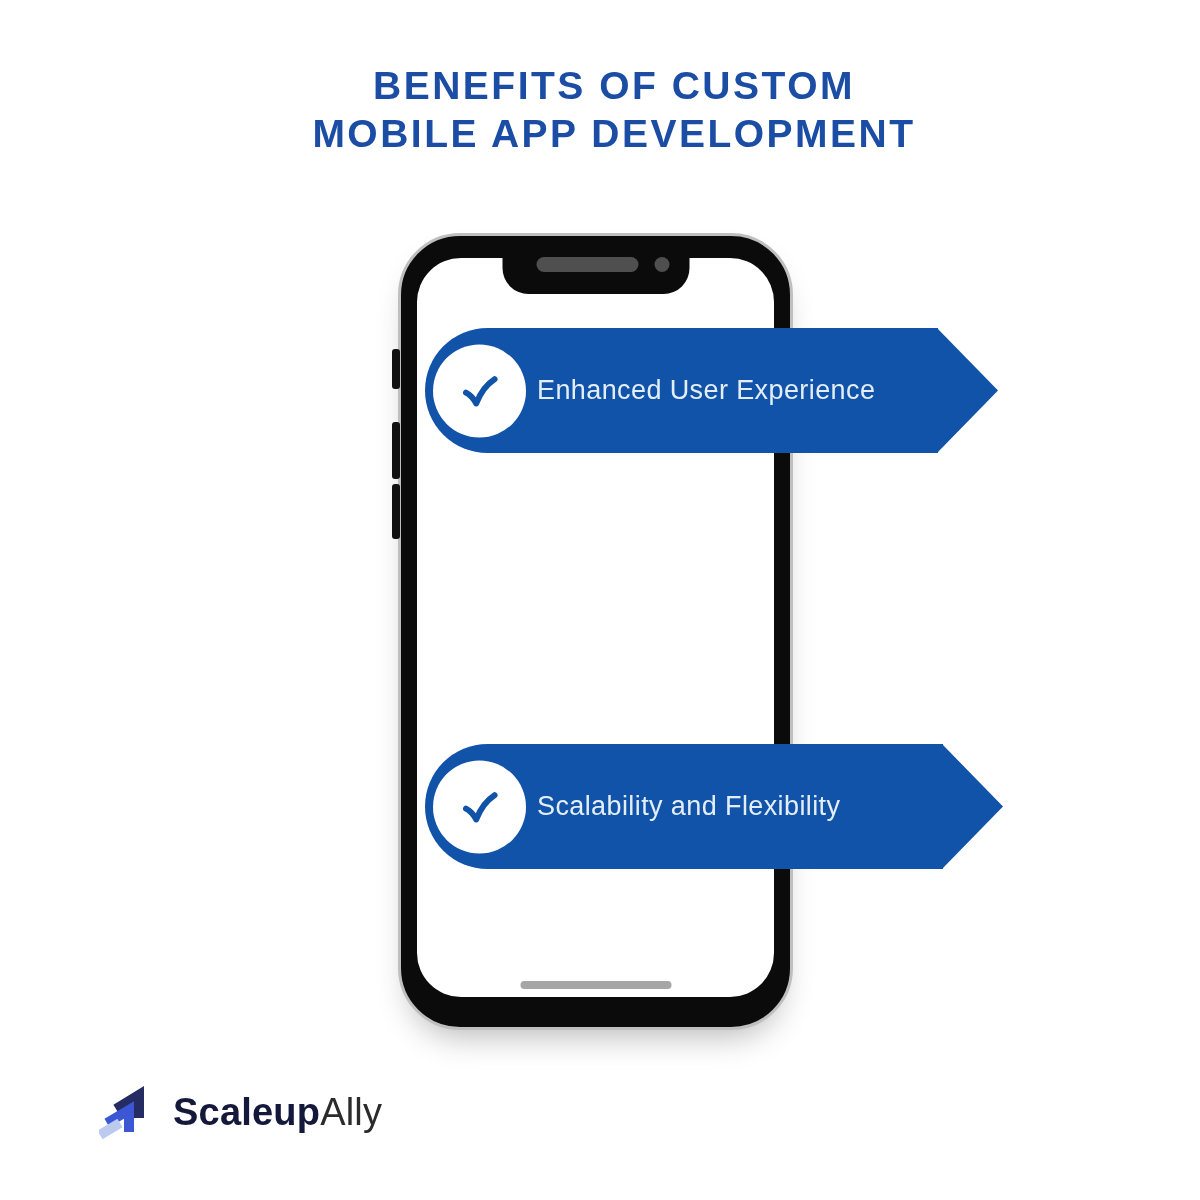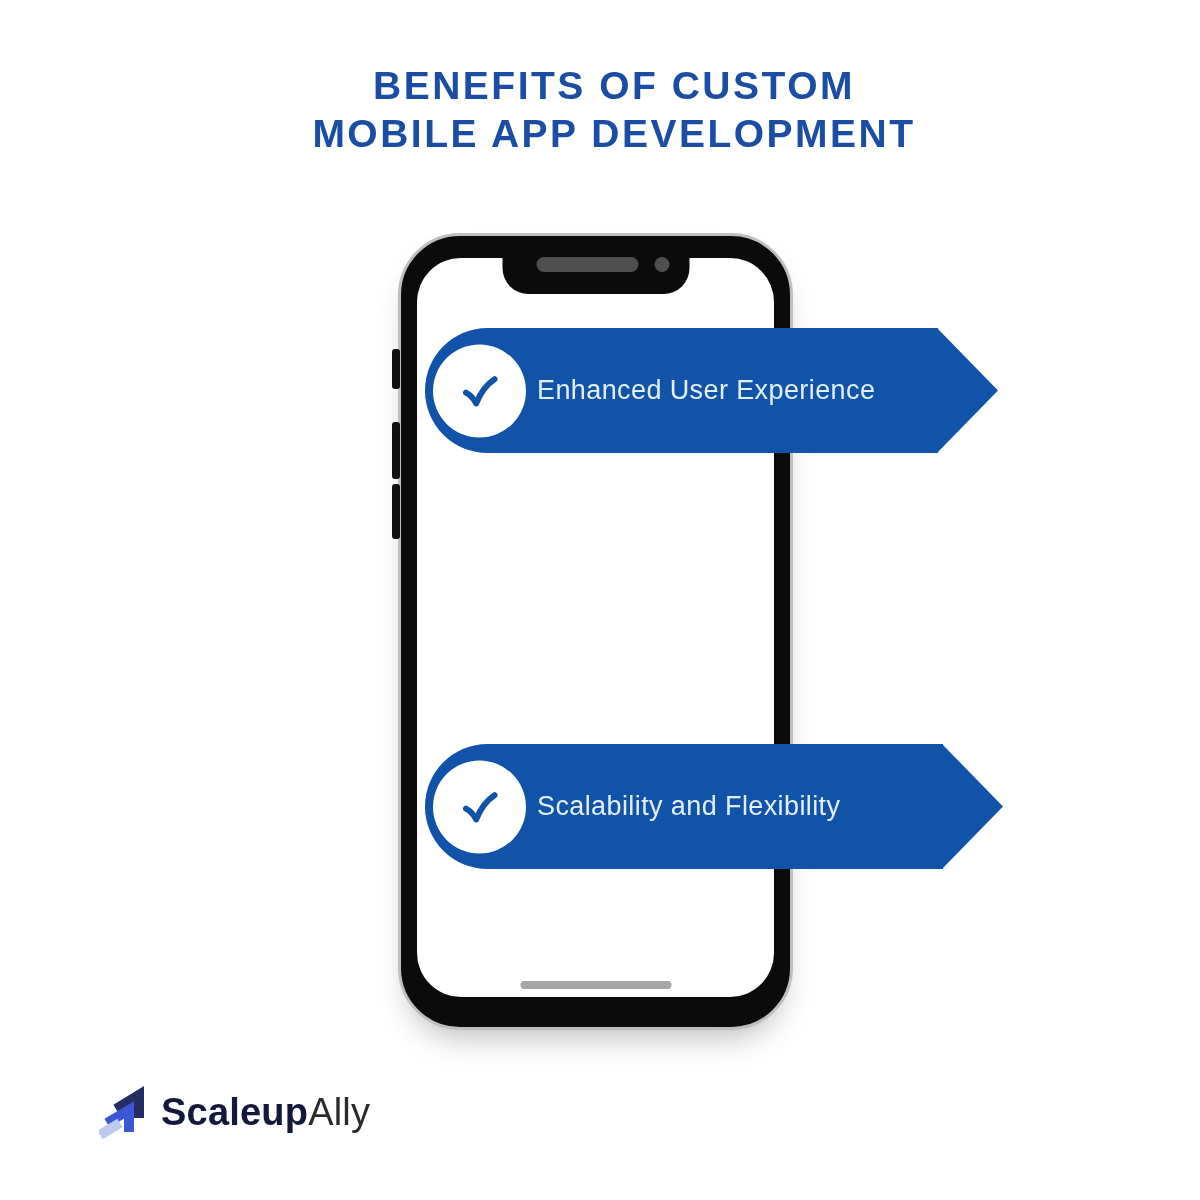--- a/index.html
+++ b/index.html
@@ -154,21 +154,21 @@
     white-space: nowrap;
   }
 
   
   .logo {
     position: absolute;
     left: 99px;
     top: 1082px;
     display: flex;
     align-items: center;
-    gap: 10px;
+    gap: 22px;
   }
   .logo-icon svg { width: 52px; height: 60px; display: block; }
   .logo-text { font-size: 38px; letter-spacing: 0.2px; }
   .logo-text .bold  { font-weight: 700; color: #14183a; }
   .logo-text .light { font-weight: 400; color: #2b2b2b; }
 </style>
 </head>
 <body>
 
 <div class="canvas">

